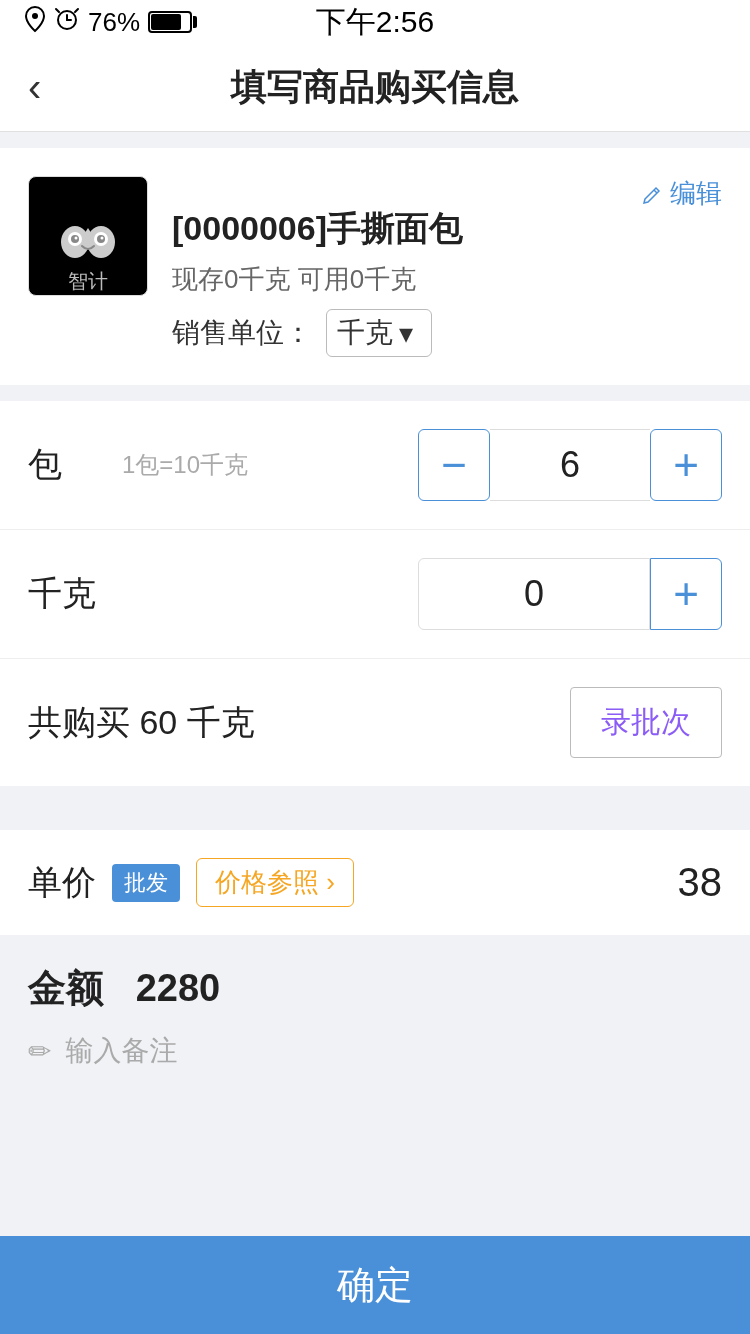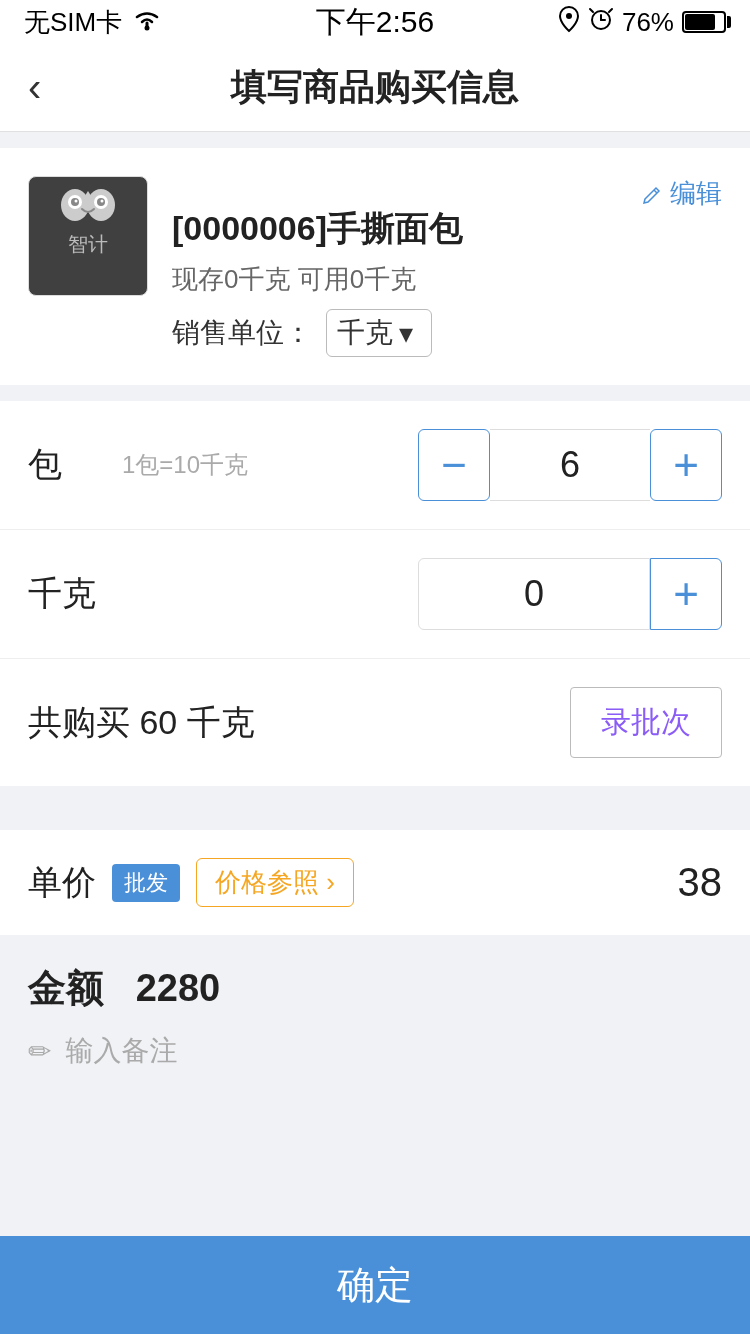--- a/index.html
+++ b/index.html
@@ -102,23 +102,23 @@
       display: flex;
       flex-direction: row;
       align-items: flex-start;
       gap: 24px;
     }
     .product-image {
       width: 120px;
       height: 120px;
       border: 1px solid #ddd;
       border-radius: 8px;
-      background: #404040;
-      display: flex;
-      align-items: flex-start;
+      background: #000000;
+      display: flex;
+      align-items: flex-end;
       justify-content: center;
       flex-shrink: 0;
     }
     .product-image-inner {
       display: flex;
       flex-direction: column;
       align-items: center;
       gap: 4px;
     }
     .product-info {
@@ -349,31 +349,20 @@
       cursor: pointer;
       position: fixed;
       bottom: 0;
       left: 0;
     }
   </style>
 </head>
 <body>
 
 <div class="status-bar">
-  <div class="status-left">
-    <span>无SIM卡</span>
-    <span>
-      <svg width="30" height="22" viewBox="0 0 30 22">
-        <path d="M15 18 Q15 14 15 14" stroke="#000" stroke-width="3" fill="none" stroke-linecap="round"></path>
-        <path d="M10 13 Q15 8 20 13" stroke="#000" stroke-width="2.5" fill="none" stroke-linecap="round"></path>
-        <path d="M5 8 Q15 1 25 8" stroke="#000" stroke-width="2.5" fill="none" stroke-linecap="round"></path>
-        <circle cx="15" cy="19" r="2.5" fill="#000"></circle>
-      </svg>
-    </span>
-  </div>
   <span class="status-center">下午2:56</span>
   <div class="status-right">
     <span>
       <svg width="22" height="28" viewBox="0 0 22 28">
         <path d="M11 2 C6 2 2 6 2 11 C2 18 11 26 11 26 C11 26 20 18 20 11 C20 6 16 2 11 2Z" stroke="#000" stroke-width="2" fill="none"></path>
         <circle cx="11" cy="11" r="3" fill="#000"></circle>
       </svg>
     </span>
     <span>
       <svg width="26" height="26" viewBox="0 0 26 26">

